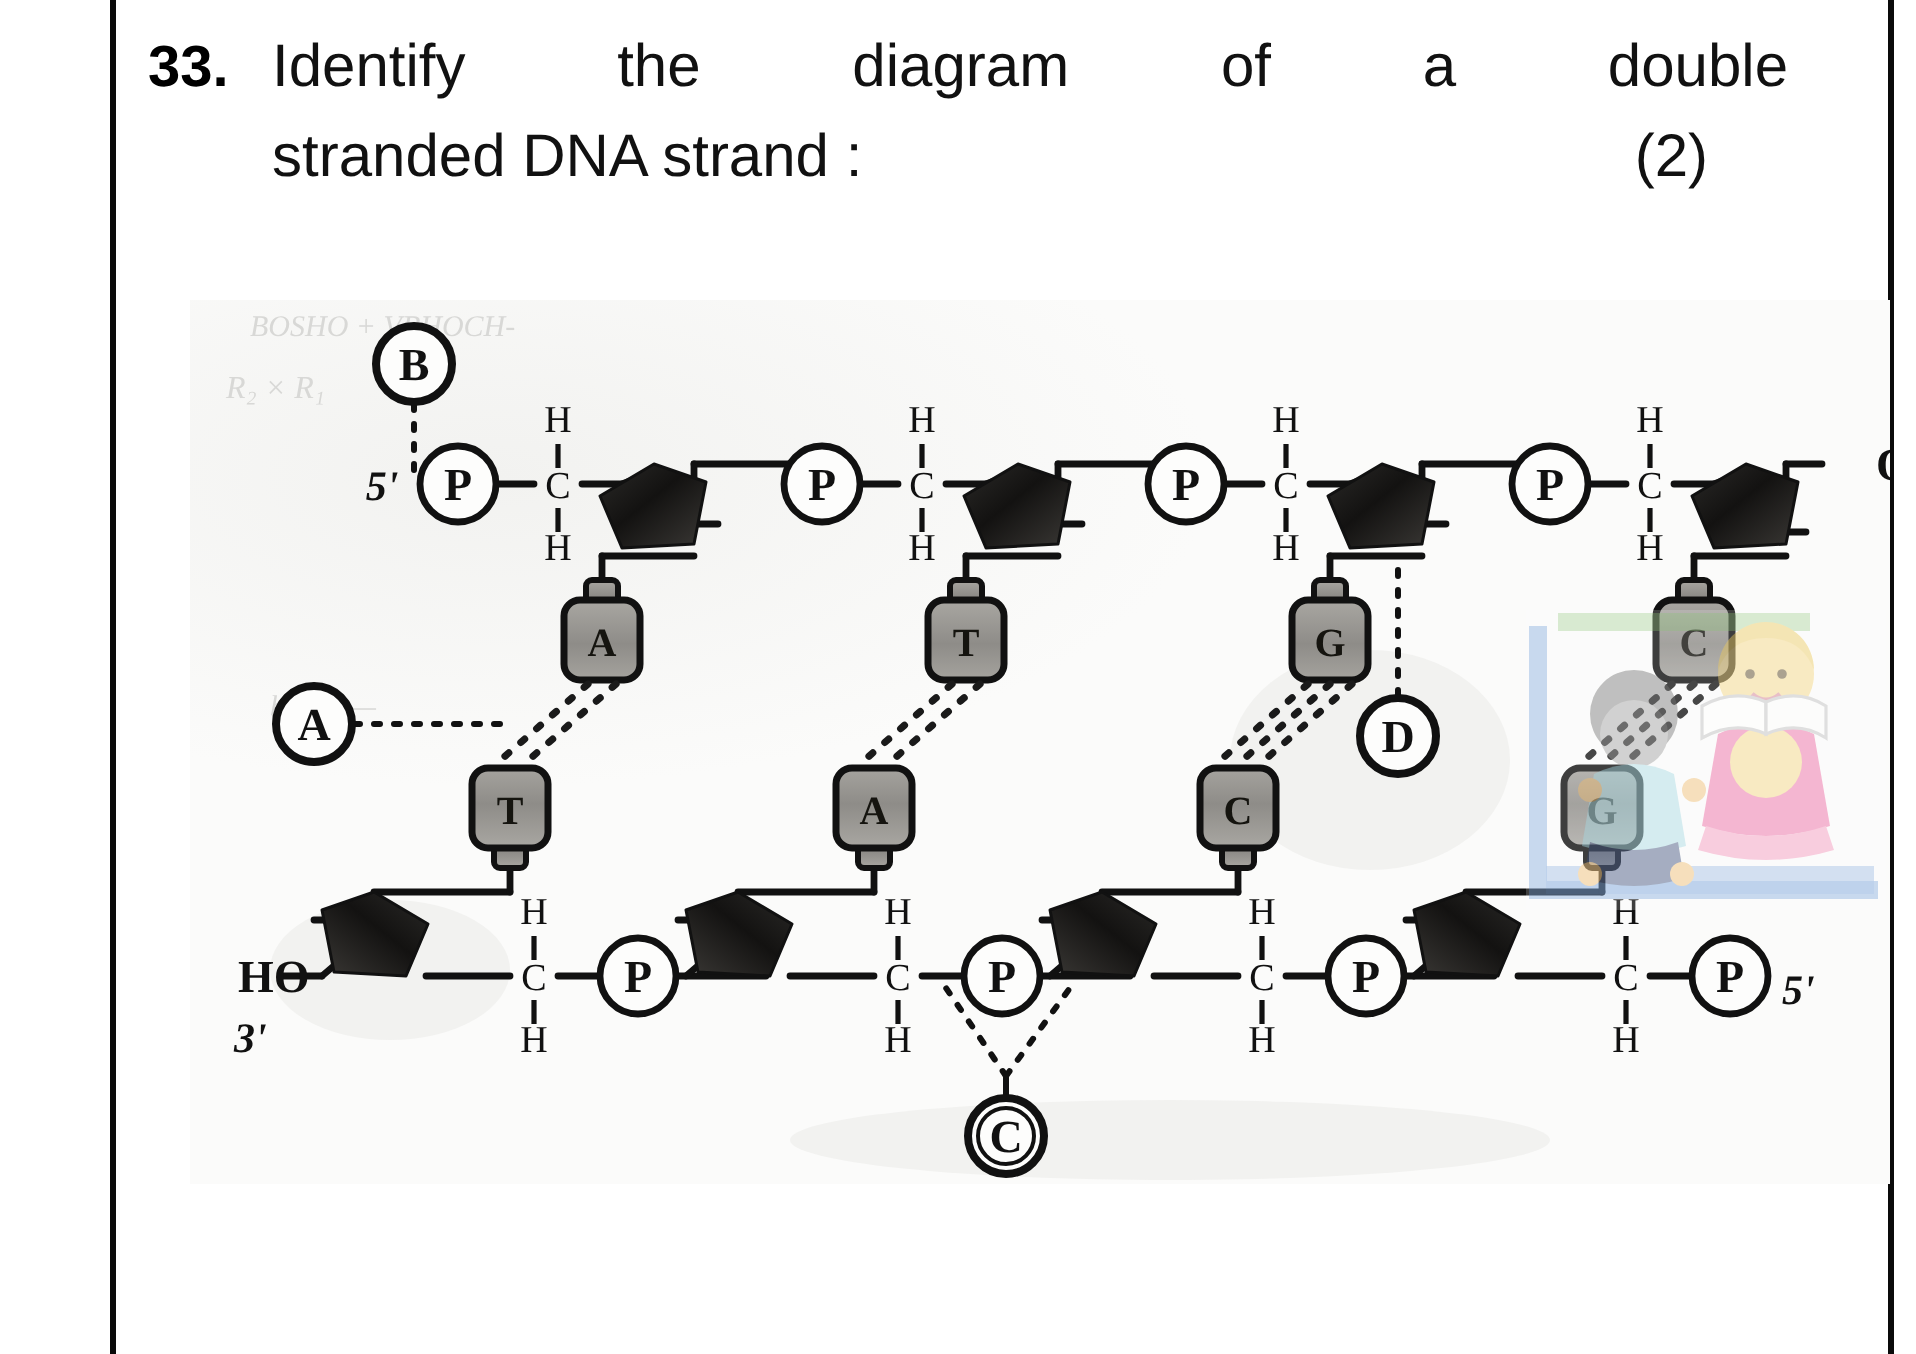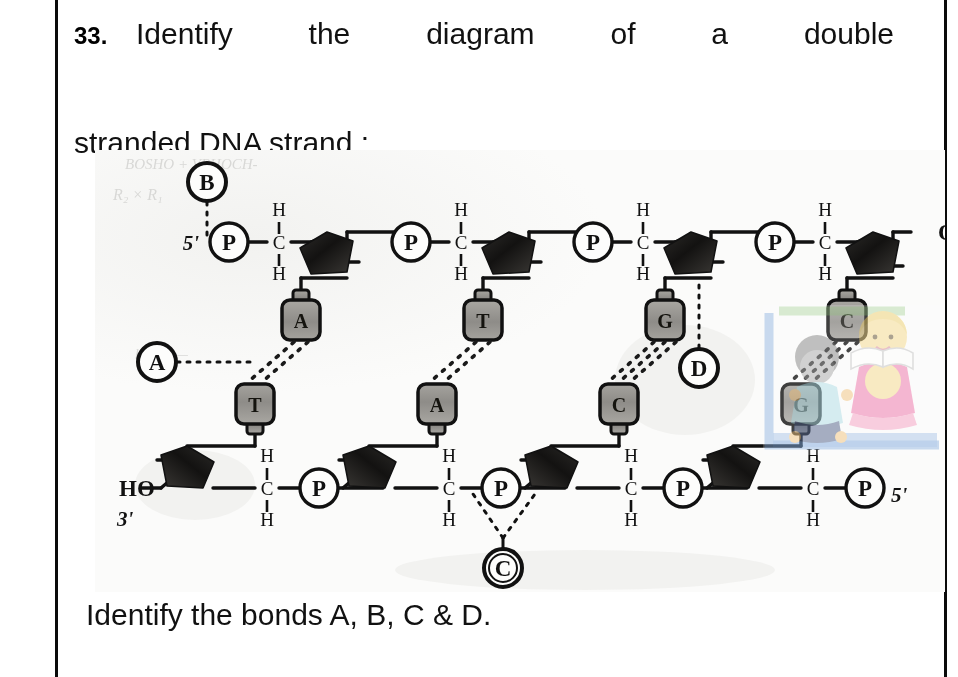--- a/index.html
+++ b/index.html
@@ -42,37 +42,36 @@
     display: flex;
     align-items: baseline;
     font-size: 30px;
     color: #111111;
     line-height: 52px;
   }
   .qnum {
     font-weight: bold;
     width: 62px;
     flex: 0 0 62px;
-    font-size: 24px;
+    font-size: 29px;
     color: #000000;
   }
   .qtext-justify {
     flex: 1;
     text-align: justify;
     text-align-last: justify;
     white-space: normal;
   }
   .qline2 {
     display: flex;
     align-items: baseline;
     font-size: 30px;
     color: #111111;
     line-height: 46px;
     margin-top: -4px;
-    flex-direction: column;
   }
   .qline2 .spacer { width: 62px; flex: 0 0 62px; }
   .qline2 .t2 { flex: 0 0 auto; }
   .qline2 .marks { margin-left: auto; padding-right: 40px; }
 
   
   .qfoot {
     position: absolute;
     left: 86px;
     top: 598px;
@@ -525,15 +524,14 @@
       <circle cx="86" cy="142" r="6" fill="#f3c98a"></circle>
 
       <path d="M96 58 q16 -9 32 -2 l0 16 q-16 -7 -32 2z" fill="#ffffff" stroke="#c9c9c9" stroke-width="1.6"></path>
       <path d="M128 56 q16 -7 30 2 l0 16 q-14 -9 -30 -2z" fill="#fdfdfd" stroke="#c9c9c9" stroke-width="1.6"></path>
       <circle cx="40" cy="100" r="6" fill="#f3c98a"></circle>
       <circle cx="92" cy="100" r="6" fill="#f3c98a"></circle>
     </svg>
 
   </div>
 
-  <div class="qfoot">Identify the bonds A, B, C &amp; D.</div>
 
 </div>
 
 </body></html>

